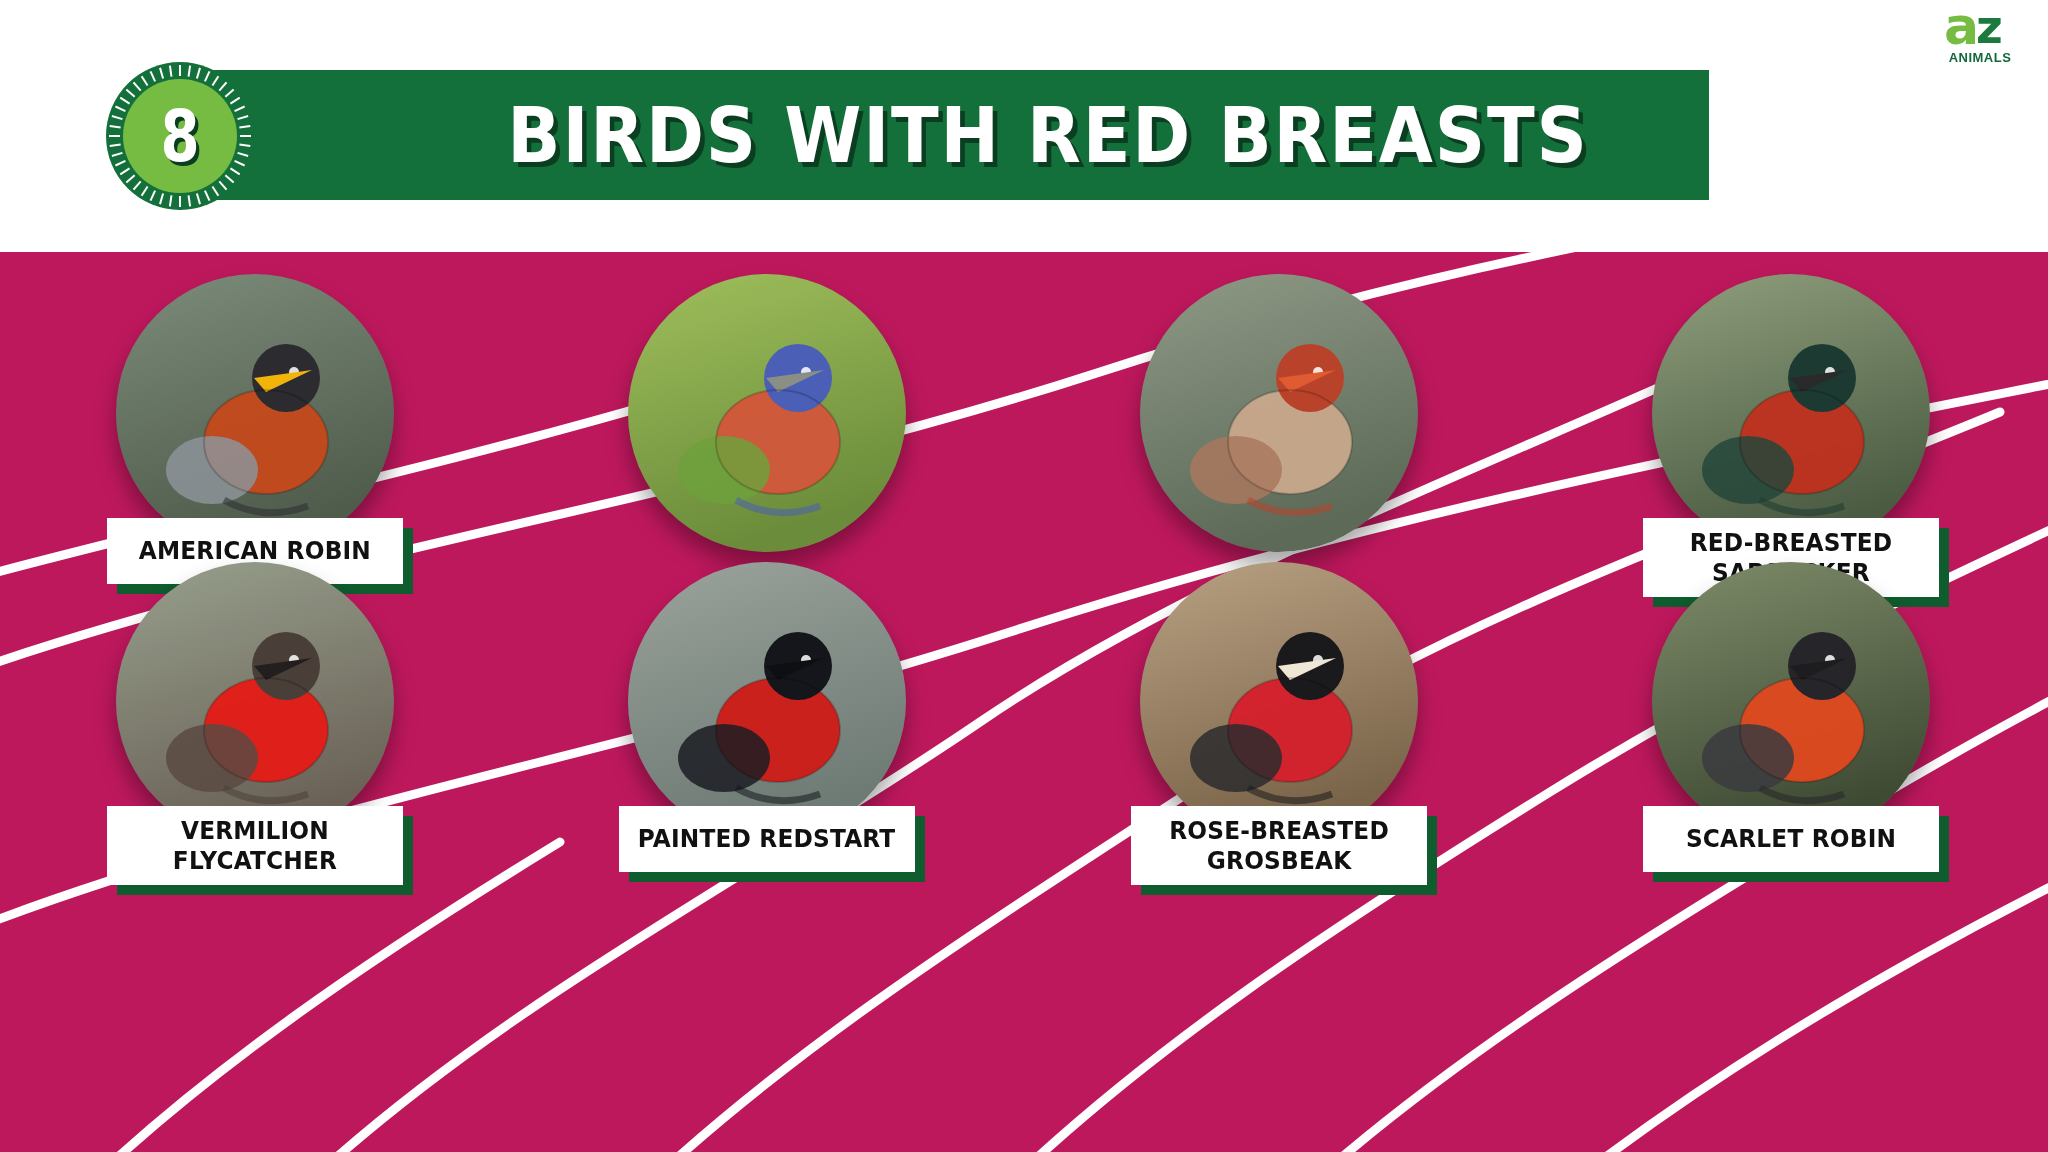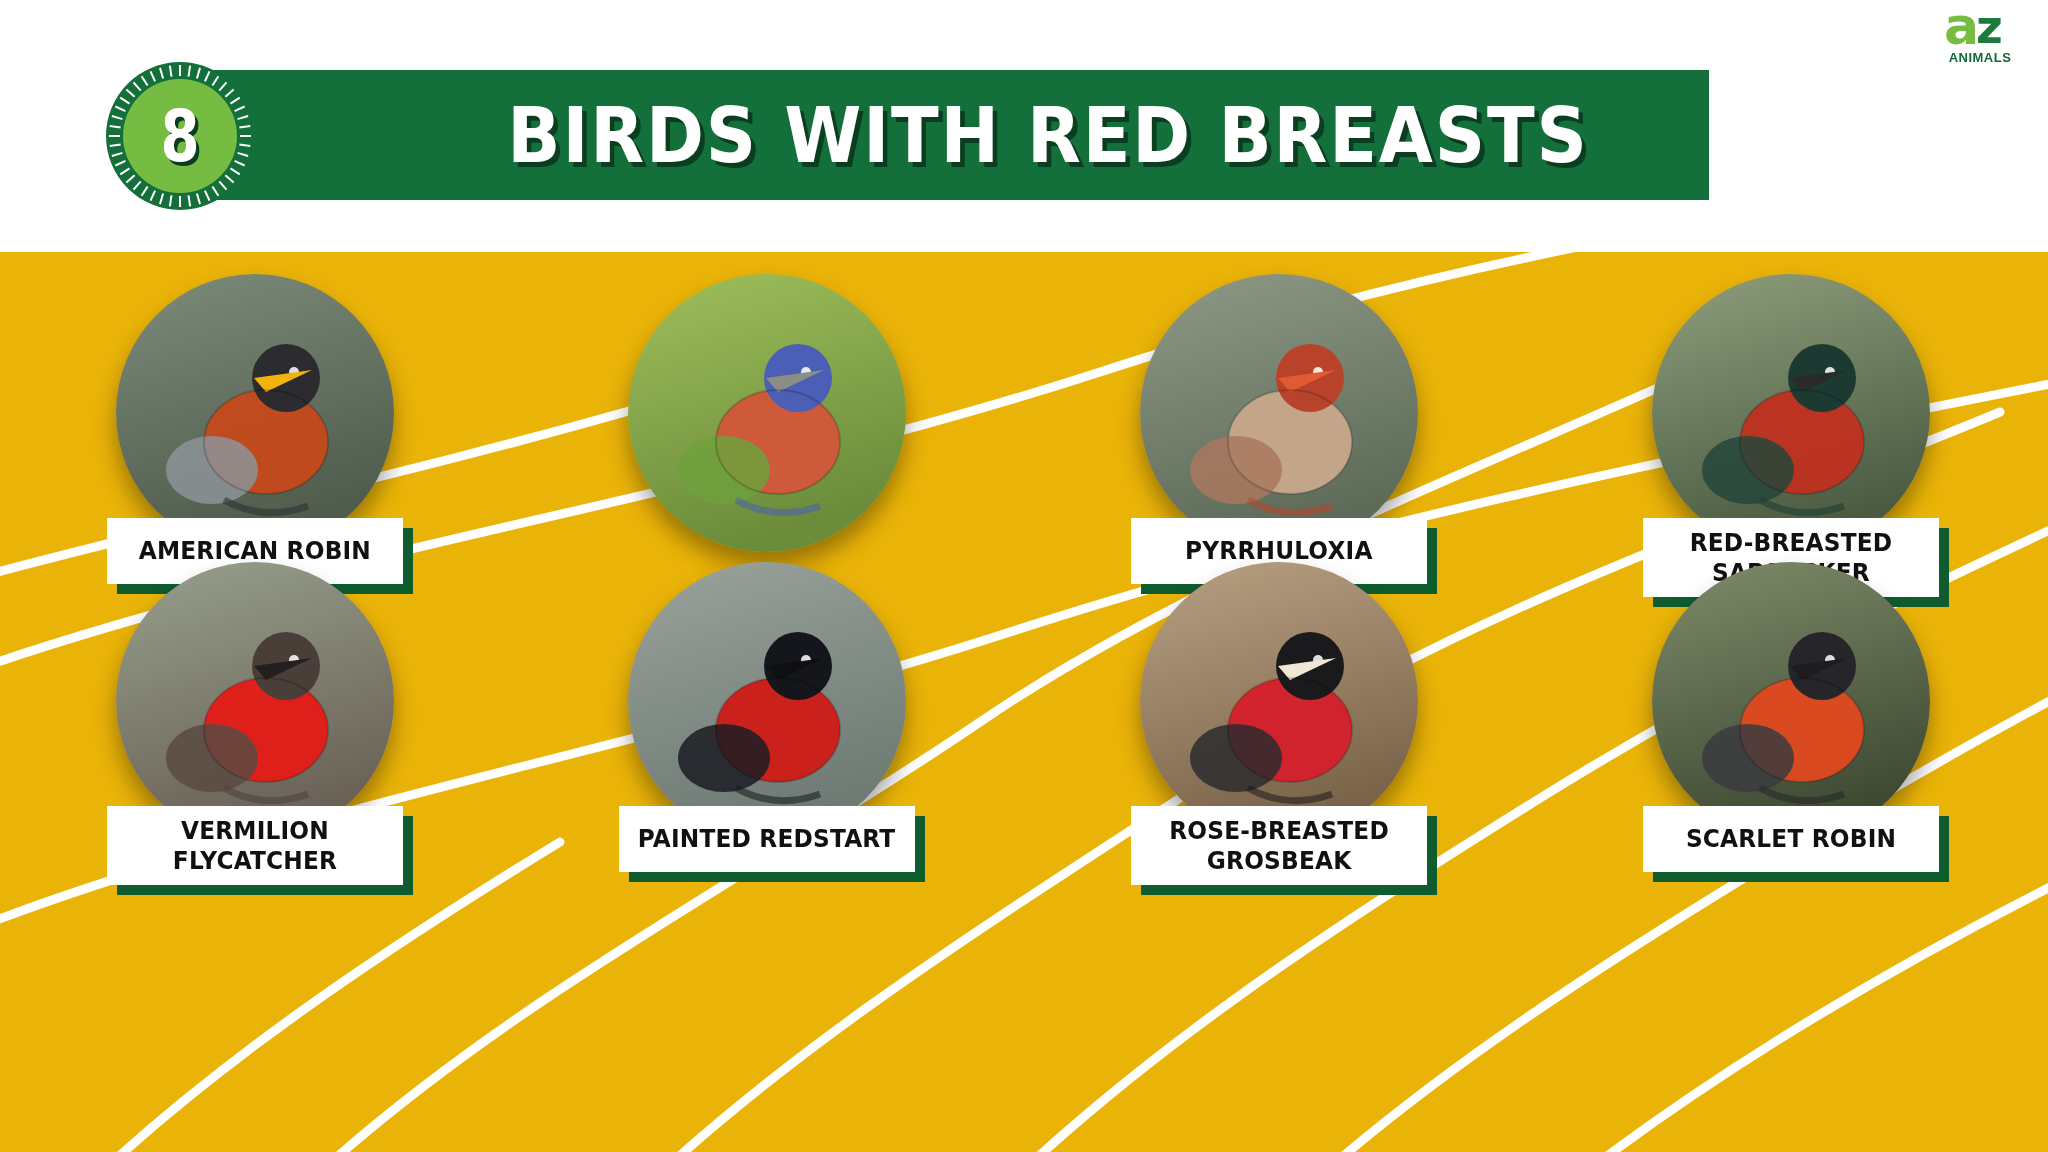--- a/index.html
+++ b/index.html
@@ -149,21 +149,21 @@
     text-shadow: 4px 4px 0 #0b3d20;
   }
 
   
   .panel {
     position: absolute;
     left: 0;
     top: 252px;
     width: 2048px;
     height: 900px;
-    background: #eab308;
+    background: #be185d;
     overflow: hidden;
   }
   .stripes { position: absolute; inset: 0; }
   .stripes svg { display: block; width: 2048px; height: 900px; }
 
   
   .grid {
     position: absolute;
     inset: 0;
   }
@@ -374,26 +374,20 @@
                 <ellipse cx="150" cy="168" rx="62" ry="52" fill="#c8a88c" opacity="0.95"></ellipse>
                 <ellipse cx="96" cy="196" rx="46" ry="34" fill="#a9785e" opacity="0.85"></ellipse>
                 <circle cx="170" cy="104" r="34" fill="#b9432a"></circle>
                 <circle cx="178" cy="98" r="5" fill="#ffffff" opacity="0.85"></circle>
                 <path d="M138 104 L196 96 L150 118 Z" fill="#e05a32"></path>
                 <path d="M108 226 q40 22 84 6" stroke="#b9432a" stroke-width="7" fill="none" opacity="0.55"></path>
                 <ellipse cx="150" cy="168" rx="62" ry="52" fill="none" stroke="rgba(0,0,0,0.18)" stroke-width="2"></ellipse>
               </svg>
             </div>
           </div>
-          <div class="label-wrap" style="margin-top: -34px;">
-            <div class="label-shadow"></div>
-            <div class="label-box">
-              <span class="label-text">PYRRHULOXIA</span>
-            </div>
-          </div>
         </div>
         <div class="card" style="left: 1626px; top: 22px; width: 330px;">
           <div class="photo-wrap">
             <div class="photo">
               <svg viewBox="0 0 278 278" aria-hidden="true">
                 <defs>
                   <linearGradient id="g3" x1="0" y1="0" x2="0.3" y2="1">
                     <stop offset="0%" stop-color="#8f9e7c"></stop>
                     <stop offset="100%" stop-color="#4a5b42"></stop>
                   </linearGradient>

